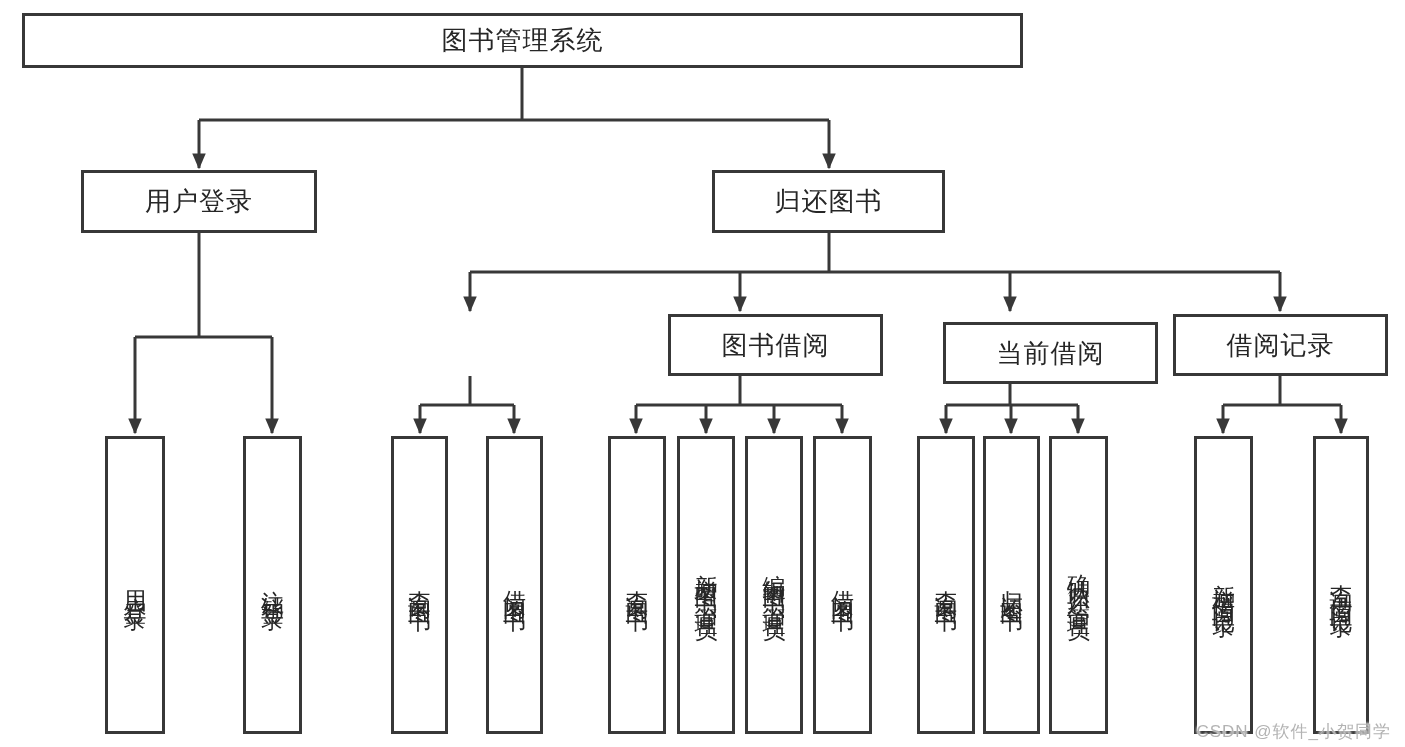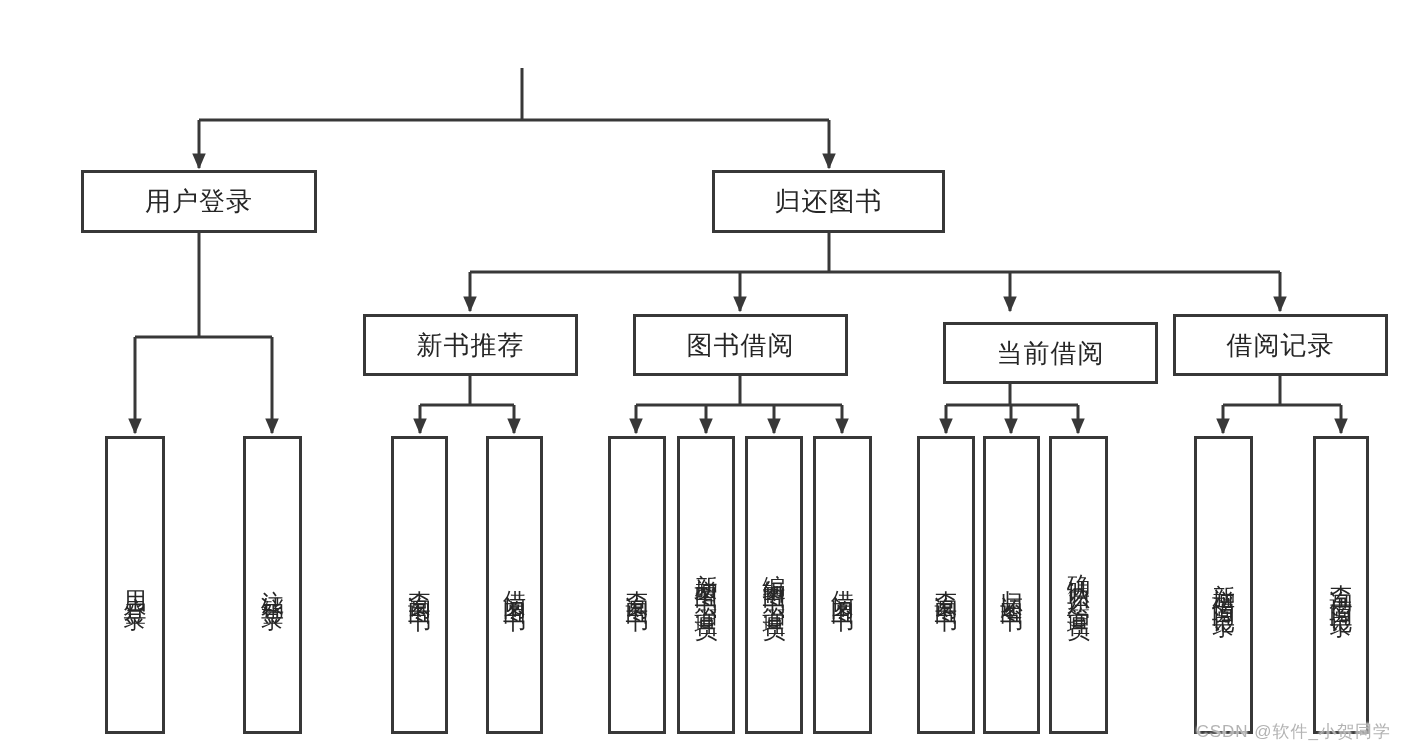--- a/index.html
+++ b/index.html
@@ -103,32 +103,32 @@
       <line x1="1078" y1="405" x2="1078" y2="433" marker-end="url(#arw)"></line>
     </g>
 
     <g stroke="#383838" stroke-width="3" fill="none">
       <path d="M1280,376 V405 M1223,405 H1341"></path>
       <line x1="1223" y1="405" x2="1223" y2="433" marker-end="url(#arw)"></line>
       <line x1="1341" y1="405" x2="1341" y2="433" marker-end="url(#arw)"></line>
     </g>
   </svg>
 
+  <div class="node" style="left:22px; top:13px; width:1001px; height:55px;">
+    <span>图书管理系统</span>
+  </div>
 
   <div class="node" style="left:81px; top:170px; width:236px; height:63px;">
     <span>用户登录</span>
   </div>
   <div class="node" style="left:712px; top:170px; width:233px; height:63px;">
     <span>归还图书</span>
   </div>
 
-  <div class="node" style="left:363px; top:314px; width:215px; height:62px;">
-    <span>新书推荐</span>
-  </div>
-  <div class="node" style="left:633px; top:314px; width:215px; height:62px;">
+  <div class="node" style="left:668px; top:314px; width:215px; height:62px;">
     <span>图书借阅</span>
   </div>
   <div class="node" style="left:903px; top:322px; width:215px; height:62px;margin-left:40px;">
     <span>当前借阅</span>
   </div>
   <div class="node" style="left:1173px; top:314px; width:215px; height:62px;">
     <span>借阅记录</span>
   </div>
 
   <div class="node leaf" style="left:105px; top:436px; width:60px; height:298px;">

